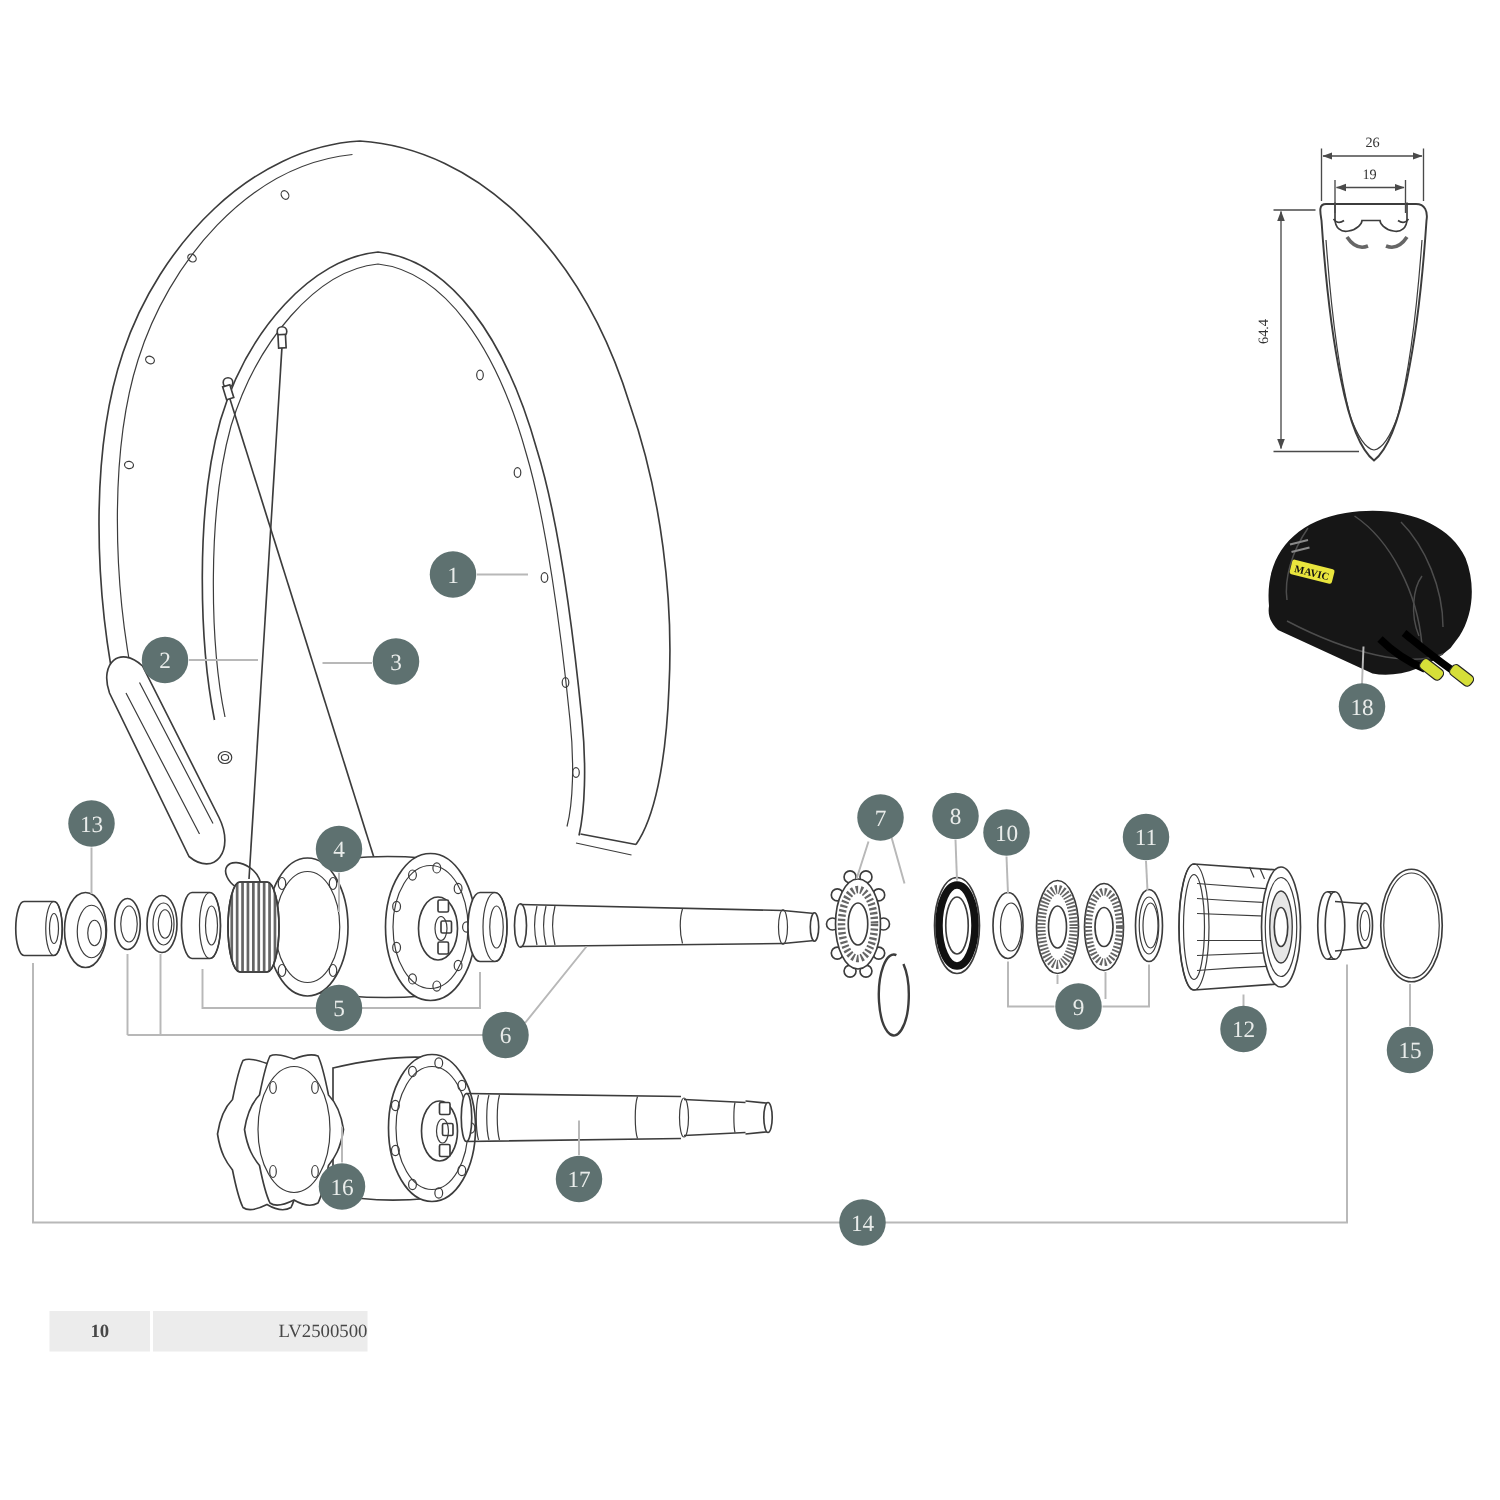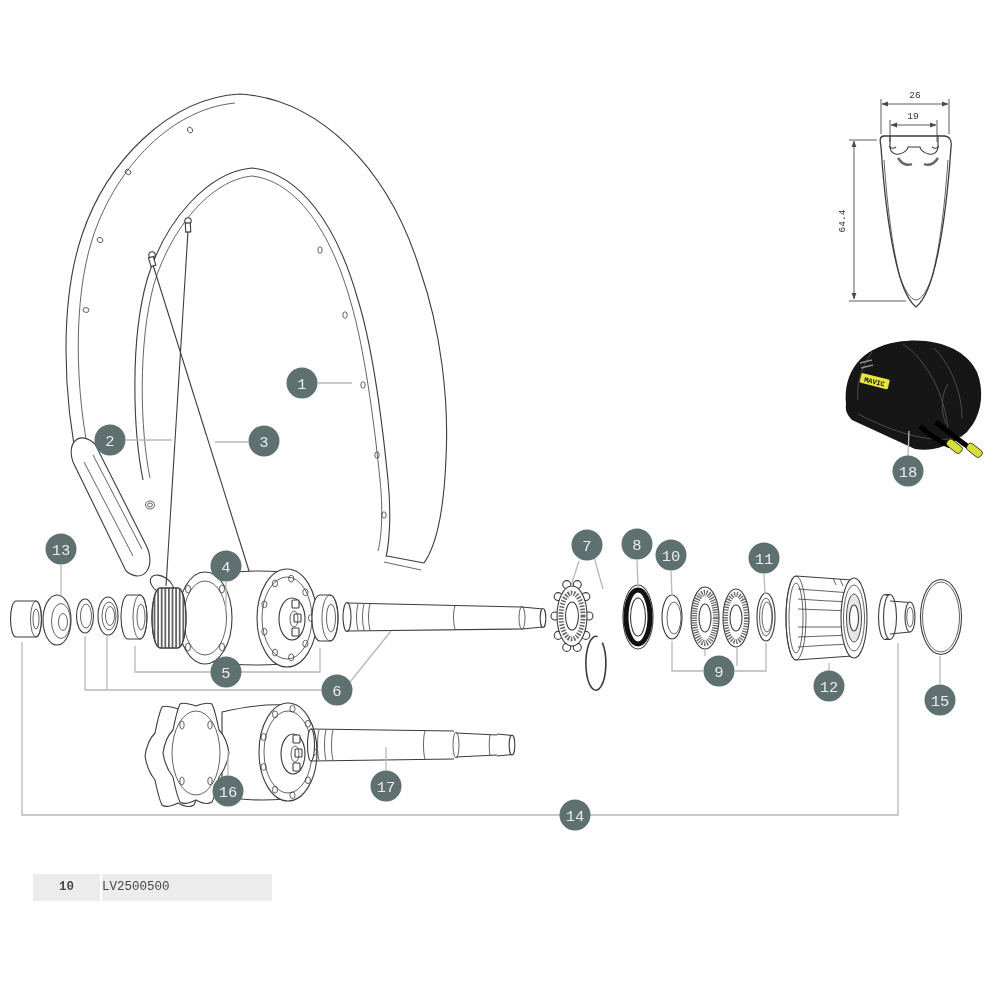--- a/index.html
+++ b/index.html
@@ -1,36 +1,36 @@
 <!DOCTYPE html>
 <html style="--callout_fill: #5e7170; --callout_text: #e9ecea; --leader_line: #b8b8b8; --ink: #3c3c3c; --tire_black: #161616; --label_yellow: #e9e53d; --bead_tip_yellow: #d6df39; --table_row_bg: #ececec; --table_text: #474747;"><head>
 <meta charset="utf-8">
 <style>
   html,body{margin:0;padding:0;background:#fff;}
   #stage{position:relative;width:1000px;height:1000px;background:#fff;overflow:hidden;
-         font-family:Liberation Mono, monospace;}
+         font-family:Liberation Serif, serif;}
   svg{position:absolute;left:0;top:0;}
   .ink{stroke:var(--ink,#3c3c3c);fill:none;stroke-width:1.1;}
   .inkf{stroke:var(--ink,#3c3c3c);fill:#fff;stroke-width:1.1;}
   .inkt{stroke:var(--ink,#3c3c3c);fill:none;stroke-width:.8;}
   .teeth{stroke:#666;fill:none;}
   .leader{stroke:var(--leader_line,#b8b8b8);fill:none;stroke-width:1.3;}
   .co-c{fill:var(--callout_fill,#5e7170);}
   .co-t{fill:var(--callout_text,#e9ecea);font-size:15.5px;text-anchor:middle;}
   .dim{stroke:#4a4a4a;fill:none;stroke-width:.9;}
   .dimt{fill:#333;font-size:9.5px;text-anchor:middle;}
   .tireb{fill:var(--tire_black,#161616);}
   .tirel{stroke:#4d4d4d;fill:none;stroke-width:1;}
   .ylw{fill:var(--label_yellow,#e9e53d);}
   .bead{fill:var(--bead_tip_yellow,#d6df39);stroke:#222;stroke-width:.8;}
   #parts-table{position:absolute;left:33px;top:874px;width:568px;height:27px;display:flex;gap:2px;}
   #parts-table .cell{background:var(--table_row_bg,#ececec);color:var(--table_text,#474747);
       font-size:12.5px;line-height:27px;white-space:nowrap;overflow:hidden;}
   .cell.ref{width:67px;text-align:center;font-weight:bold;}
-  .cell.pn{width:170px;text-align:left;}
+  .cell.pn{width:143px;text-align:right;}
   .cell.desc{flex:1;padding-left:14px;}
 </style>
 </head>
 <body>
 
 <div id="stage">
 <svg width="1000" height="1000" viewBox="0 0 1000 1000">
   <defs>
     <marker id="arw" viewBox="0 0 8 8" refX="7.5" refY="4" markerWidth="7.5" markerHeight="7.5" orient="auto-start-reverse">
       <path d="M0,1 L8,4 L0,7 z" fill="#4a4a4a"></path>

